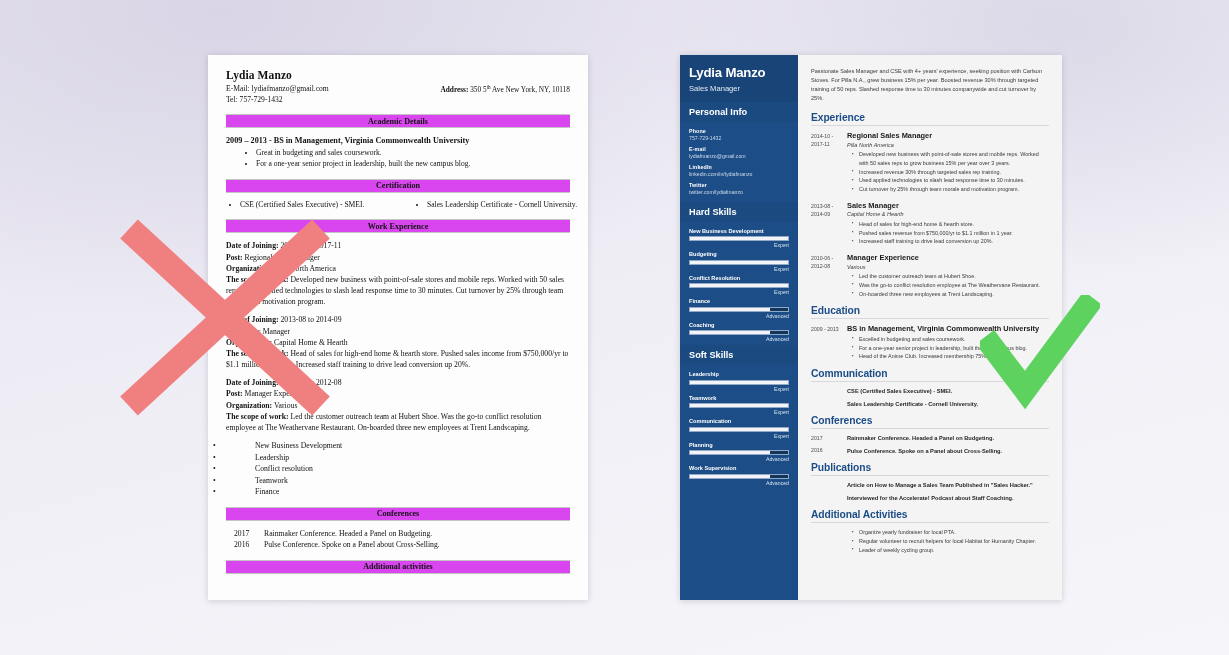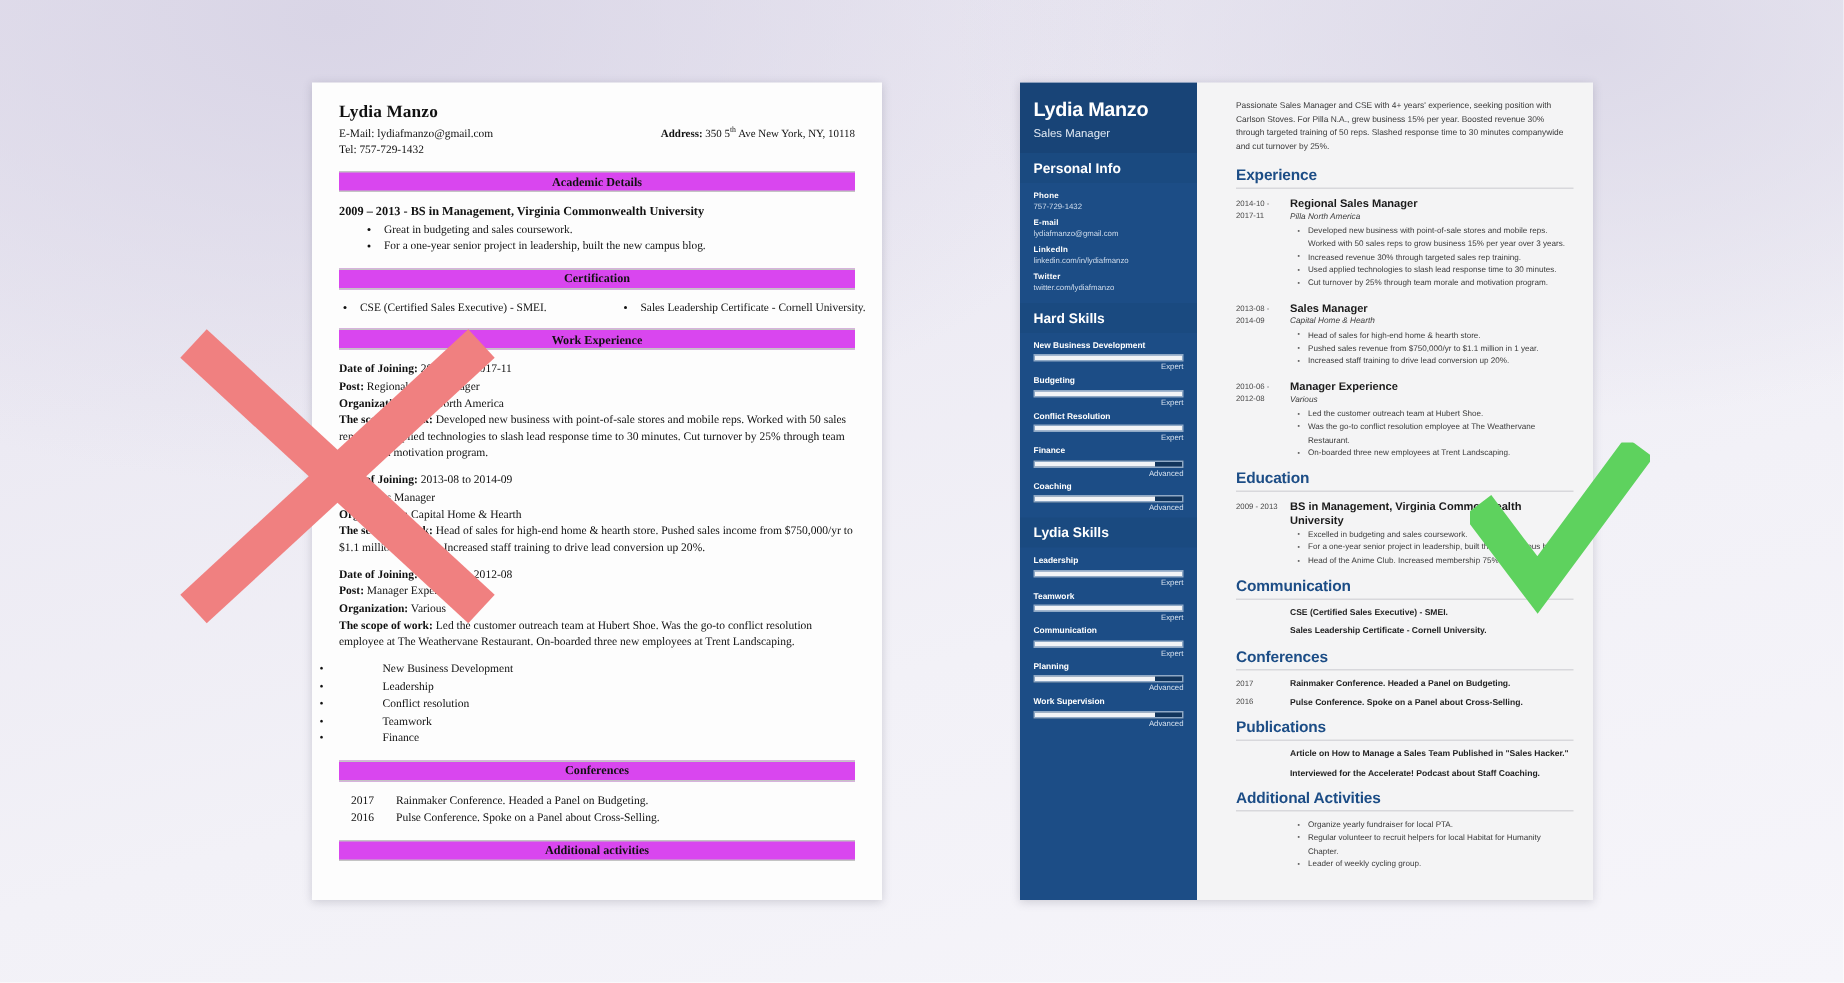--- a/index.html
+++ b/index.html
@@ -63,21 +63,21 @@
   .side-sec{background:#1a4a80;padding:5px 9px 5px 9px;font-size:9.2px;font-weight:bold;}
   .side-block{padding:6px 9px 2px 9px;}
   .pi-label{font-size:5.3px;font-weight:bold;letter-spacing:.15px;margin-bottom:1px;color:#fff;}
   .pi-val{font-size:5.2px;color:#cfdcec;margin-bottom:5px;word-break:break-all;}
   .sk{padding:0 9px;margin-bottom:3px;}
   .sk-name{font-size:5.6px;font-weight:bold;margin-bottom:2.5px;}
   .sk-track{height:5px;background:#12355c;border:1px solid #8fa9c6;box-sizing:border-box;}
   .sk-fill{height:100%;background:#f2f4f7;}
   .sk-lvl{font-size:5.2px;text-align:right;color:#d4e0ee;margin-top:1px;}
 
-  .main{flex:1;padding:12px 13px 10px 26px;color:#2a2a2a;min-width:0;}
+  .main{flex:1;padding:12px 13px 10px 13px;color:#2a2a2a;min-width:0;}
   .summary{font-size:5.6px;line-height:1.62;color:#3a3a3a;margin-bottom:9px;text-align:left;}
   .sec-h{font-size:10.3px;font-weight:bold;color:#1c4d86;margin:0 0 2px 0;letter-spacing:-.1px;}
   .sec-rule{border-bottom:1px solid #d8d8dc;margin-bottom:5px;}
   .entry{display:flex;margin-bottom:7px;}
   .entry-date{width:36px;flex:none;font-size:5.2px;color:#4a4a4a;line-height:1.55;padding-top:1px;}
   .entry-main{flex:1;min-width:0;}
   .entry-title{font-size:7.4px;font-weight:bold;color:#1a1a1a;margin-bottom:1.5px;}
   .entry-org{font-size:5.5px;font-style:italic;color:#3d3d3d;margin-bottom:2.5px;}
   ul.bullets{margin:0;padding-left:7px;list-style:none;}
   ul.bullets li{font-size:5.4px;line-height:1.62;color:#3a3a3a;position:relative;padding-left:5px;}
@@ -221,21 +221,21 @@
         <div class="sk-lvl">Advanced</div>
       </div>
       <div class="sk">
         <div class="sk-name">Coaching</div>
         <div class="sk-track">
             <div class="sk-fill" style="width: 82%;"></div>
           </div>
         <div class="sk-lvl">Advanced</div>
       </div>
 
-      <div class="side-sec">Lydia Skills</div>
+      <div class="side-sec">Soft Skills</div>
       <div style="height:6px"></div>
       <div class="sk">
         <div class="sk-name">Leadership</div>
         <div class="sk-track">
             <div class="sk-fill" style="width: 100%;"></div>
           </div>
         <div class="sk-lvl">Expert</div>
       </div>
       <div class="sk">
         <div class="sk-name">Teamwork</div>

